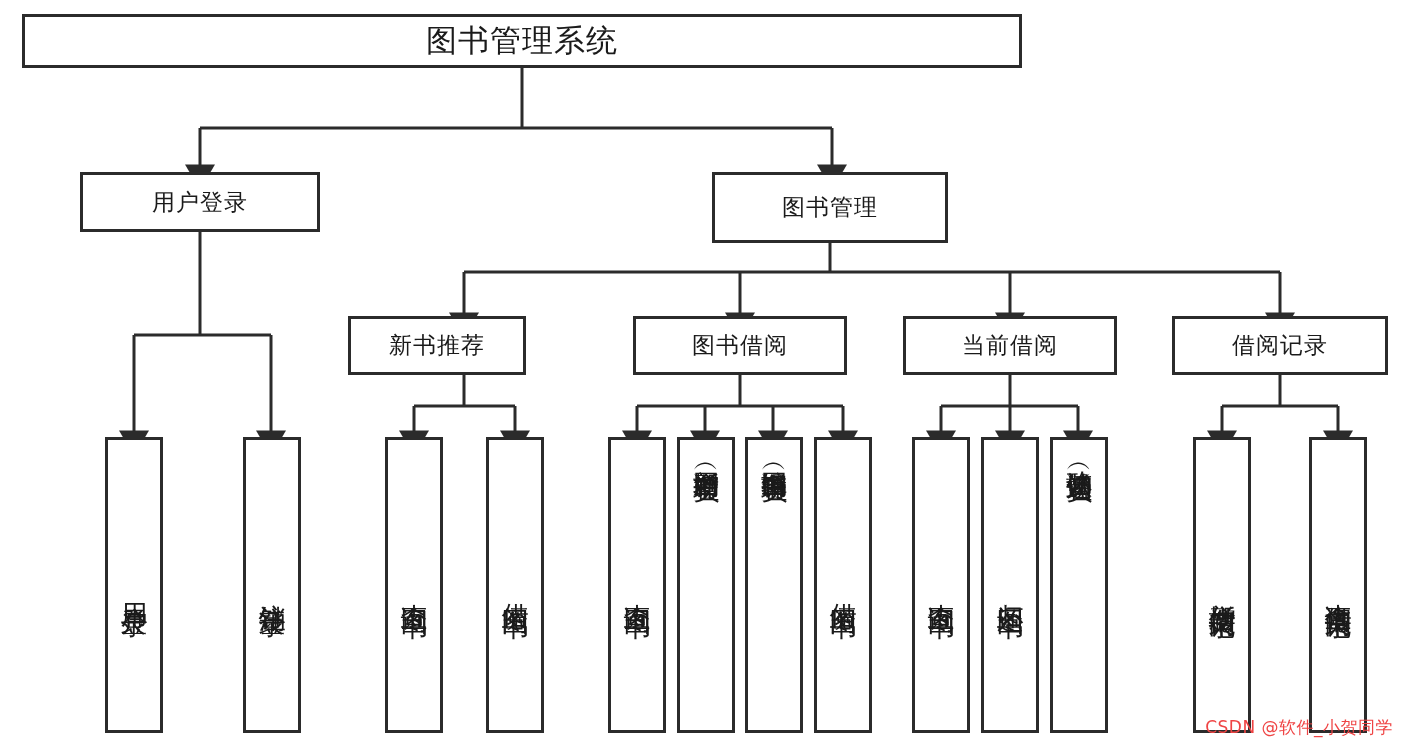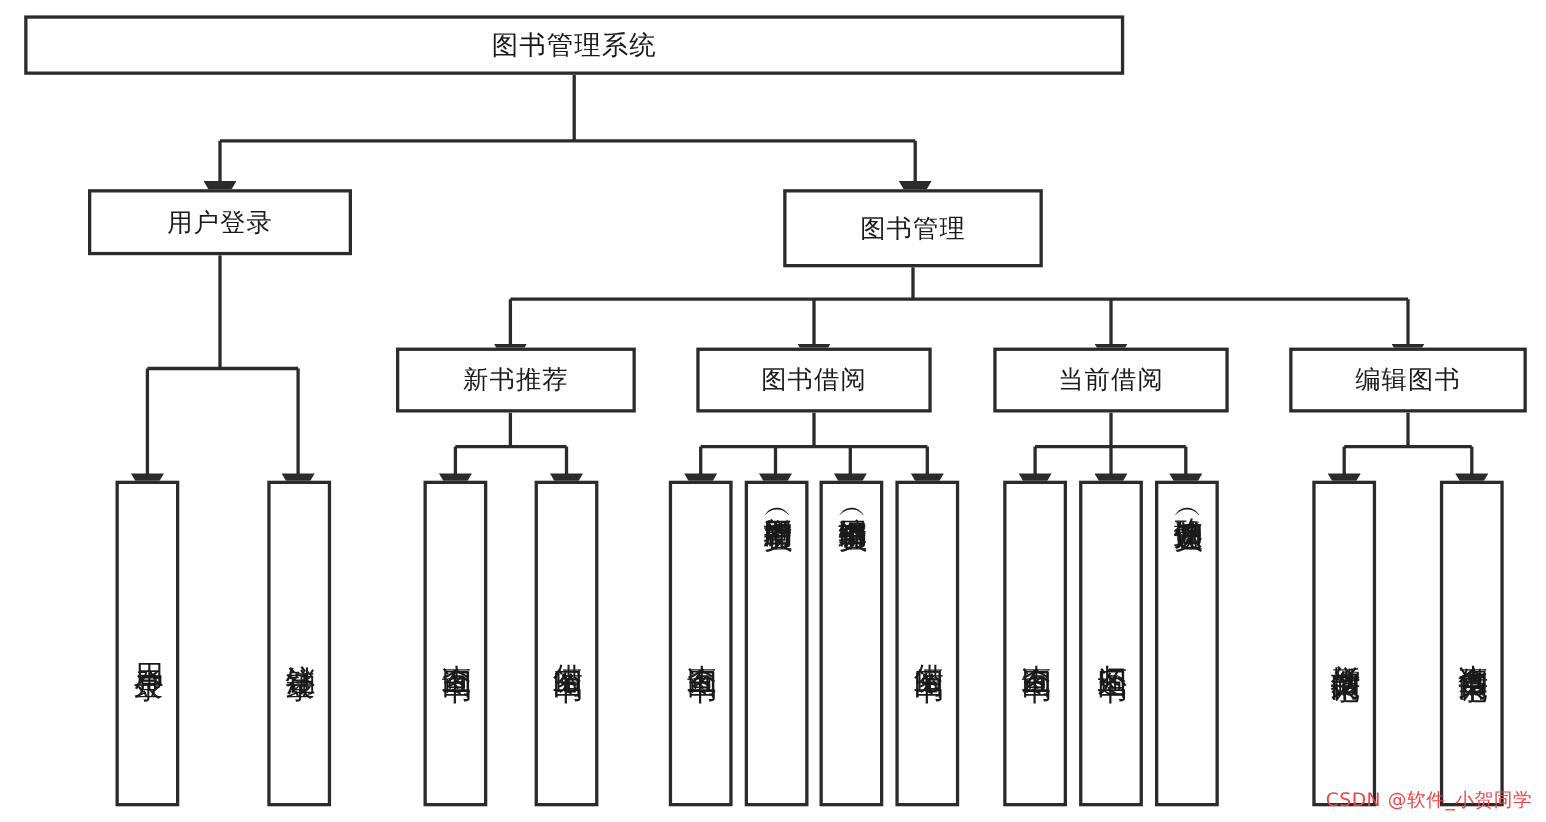--- a/index.html
+++ b/index.html
@@ -34,21 +34,21 @@
     align-items: center;
     justify-content: center;
     color: #1a1a1a;
   }
   .node.horiz {
     font-size: 23px;
     letter-spacing: 1px;
     white-space: nowrap;
   }
   .node.root {
-    font-size: 24px;
+    font-size: 31px;
   }
   .node.vert {
     align-items: flex-start;
     justify-content: center;
     padding-top: 6px;
   }
   .vlabel {
     writing-mode: vertical-rl;
     text-orientation: upright;
     font-size: 27px;
@@ -145,34 +145,34 @@
   </div>
 
   <div class="node horiz" style="left:80px; top:172px; width:240px; height:60px;">
     <span>用户登录</span>
   </div>
 
   <div class="node horiz" style="left:712px; top:172px; width:236px; height:71px;">
     <span>图书管理</span>
   </div>
 
-  <div class="node horiz" style="left:360px; top:316px; width:218px; height:59px;">
+  <div class="node horiz" style="left:348px; top:316px; width:178px; height:59px;">
     <span>新书推荐</span>
   </div>
 
   <div class="node horiz" style="left:633px; top:316px; width:214px; height:59px;">
     <span>图书借阅</span>
   </div>
 
   <div class="node horiz" style="left:903px; top:316px; width:214px; height:59px;">
     <span>当前借阅</span>
   </div>
 
   <div class="node horiz" style="left:1172px; top:316px; width:216px; height:59px;">
-    <span>编辑图书</span>
+    <span>借阅记录</span>
   </div>
 
   <div class="node vert" style="left:105px; top:437px; width:58px; height:296px;">
     <div class="vwrap">
       <span class="vlabel">用户登录</span>
     </div>
   </div>
 
   <div class="node vert" style="left:243px; top:437px; width:58px; height:296px;">
     <div class="vwrap">

